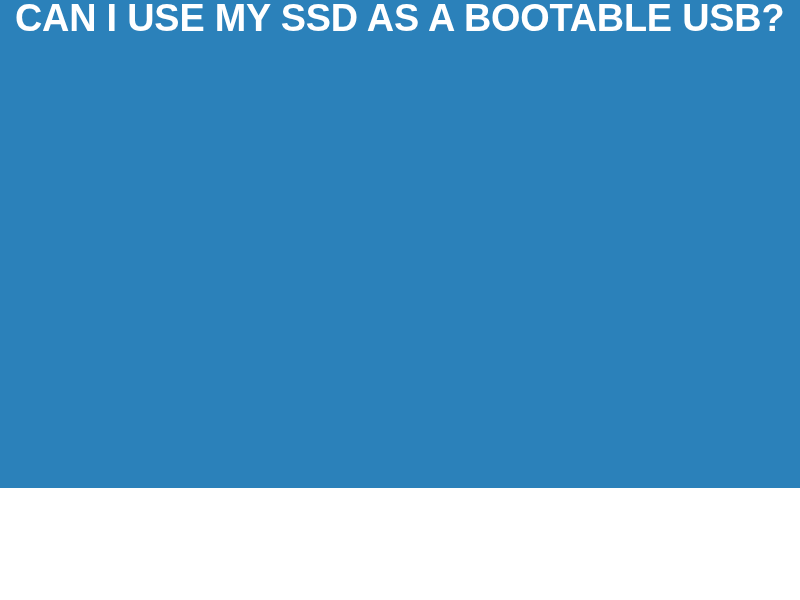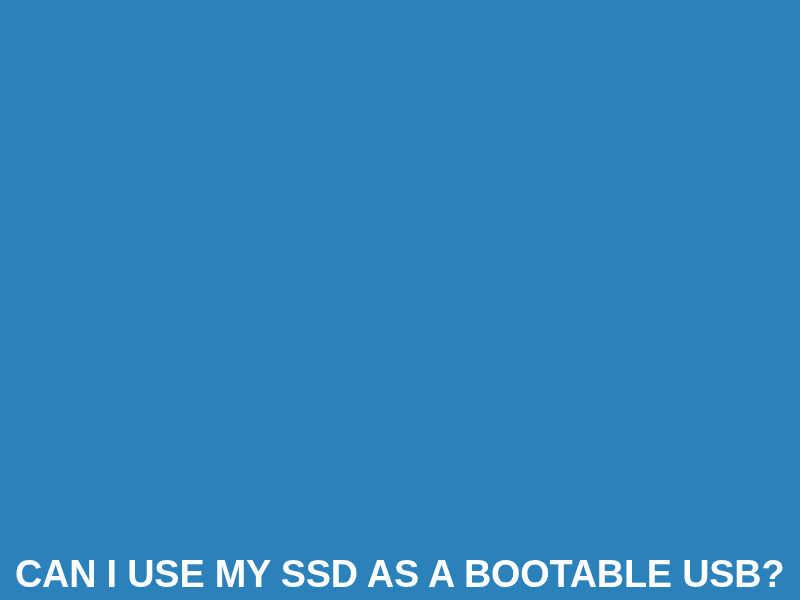--- a/index.html
+++ b/index.html
@@ -12,24 +12,24 @@
     width: 800px;
     height: 600px;
     overflow: hidden;
     font-family: "Liberation Sans", sans-serif;
     background: #ffffff;
   }
 
   #featured-card {
     position: relative;
     width: 800px;
-    height: 600px;
+    height: 488px;
     background-color: #2b81ba;
     display: flex;
-    align-items: flex-end;
+    align-items: flex-start;
     justify-content: center;
     box-sizing: border-box;
   }
 
   #headline-wrap {
     width: 800px;
     display: flex;
     align-items: center;
     justify-content: center;
     

